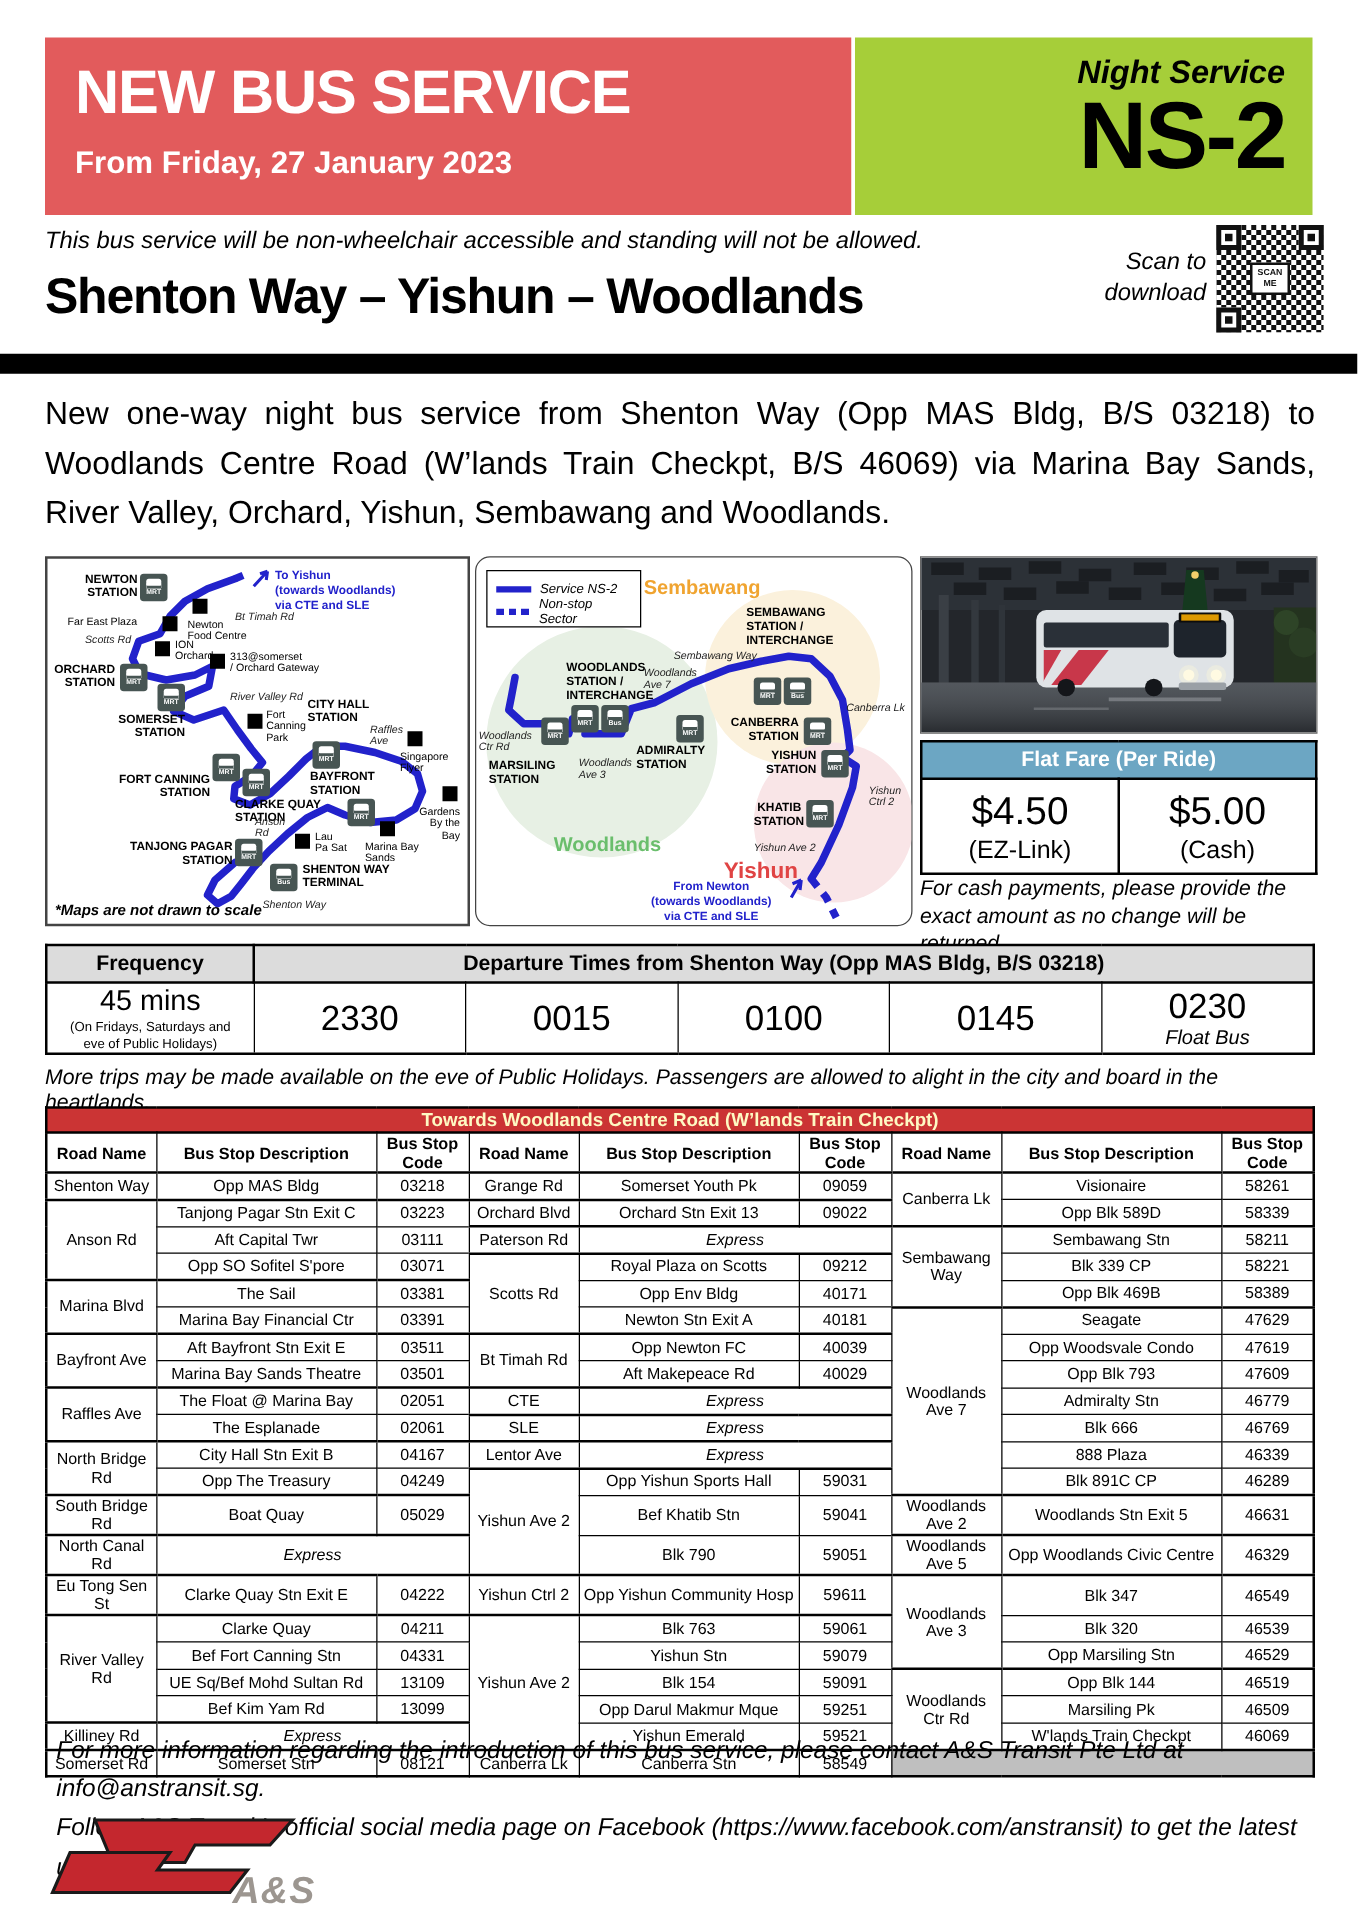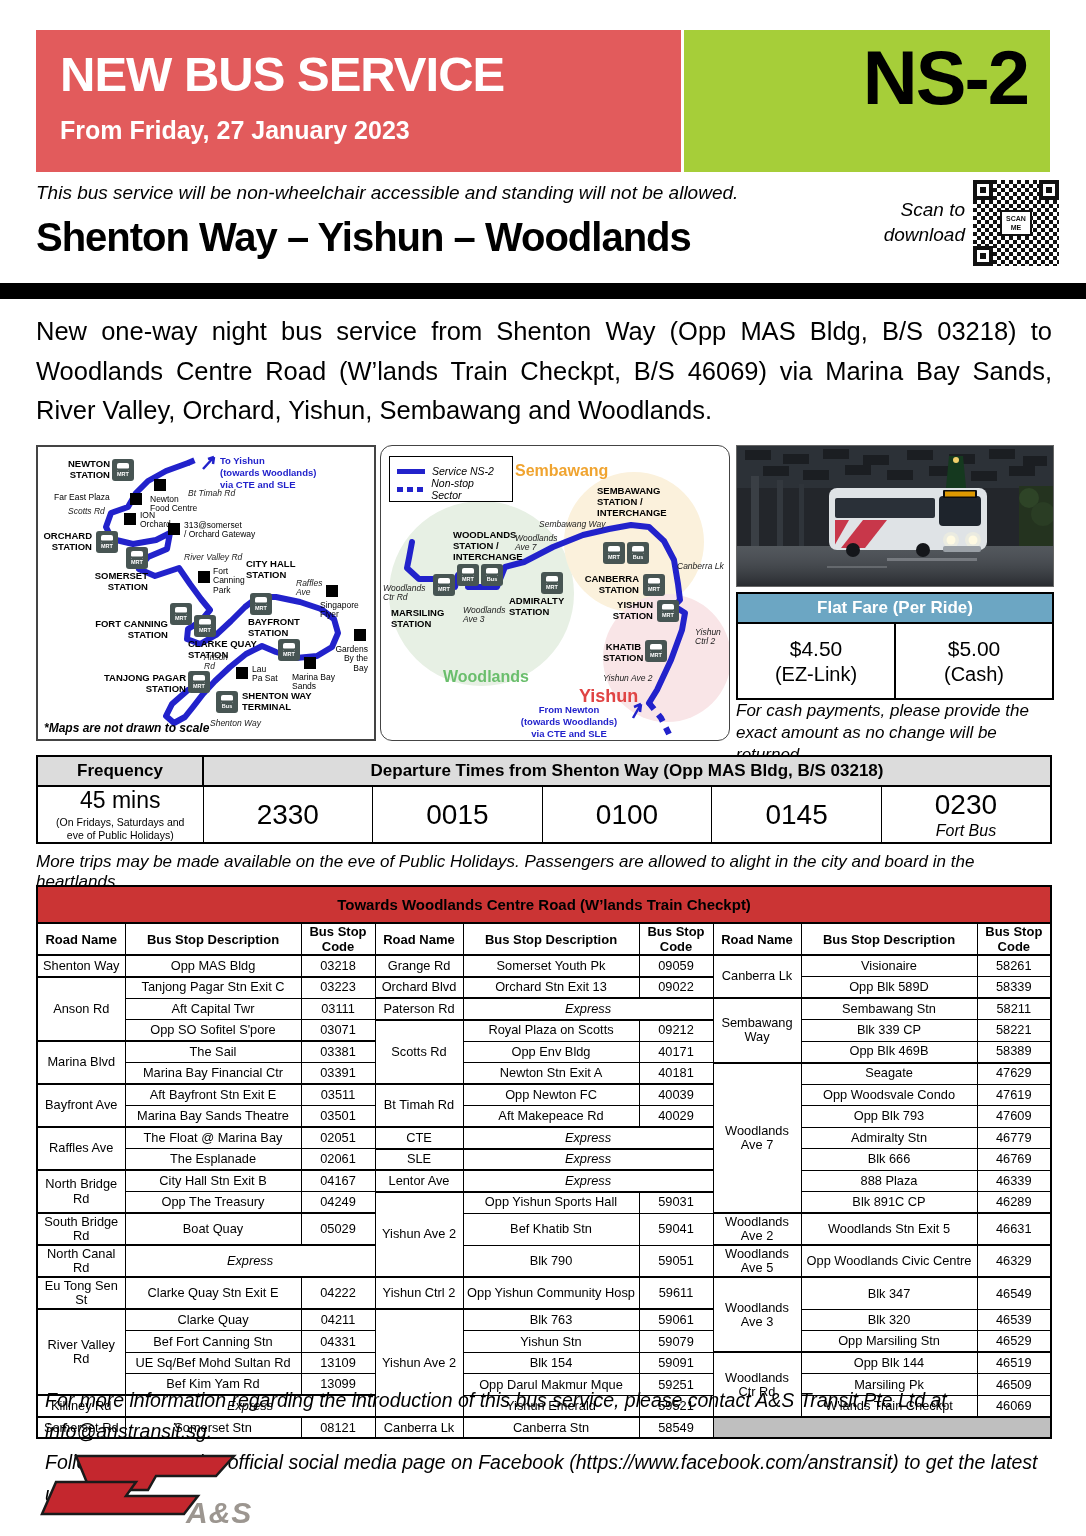--- a/index.html
+++ b/index.html
@@ -65,61 +65,62 @@
   .legend-dash { width:28px; height:5px; background:repeating-linear-gradient(90deg,#2222CB 0 6px,#fff 6px 10px); }
   .legend-txt { font-size:10.5px; font-style:italic; }
 
   
   .photo { left:736px; top:445px; width:318px; height:142px; border:1px solid #666; overflow:hidden; }
 
   
   .fare { left:736px; top:592px; width:318px; border-collapse:collapse; }
   .fare th { background:#6CA6C3; color:#fff; font-size:17px; font-weight:bold; border:2px solid #000; height:30px; }
   .fare td { border:2px solid #000; width:50%; text-align:center; height:76px; }
-  .fare .amount { font-size:21px;text-align:center; }
+  .fare .amount { font-size:31px;text-align:center; }
   .fare .method { font-size:20px; margin-top:2px; }
   .cash-note { left:736px; top:700px; width:320px; font-size:17px; font-style:italic; line-height:1.3; }
 
   
   .freq { left:36px; top:755px; width:1016px; border-collapse:collapse; table-layout:fixed; }
   .freq th { background:#DCDCDC; border:2px solid #000; font-size:17px; height:30px; }
   .freq td { border:1px solid #000; border-top:2px solid #000; border-bottom:2px solid #000; text-align:center; height:57px; }
   .freq td:first-child { border-left:2px solid #000; }
   .freq td:last-child { border-right:2px solid #000; }
   .freq .fcell { width:166px; }
   .freq-val { font-size:23px; }
   .freq-note { font-size:10.5px; margin-top:2px; line-height:1.2; }
   .time { font-size:28px; }
   .lastbus { font-size:16px; font-style:italic; margin-top:1px; }
   .freq-footnote { left:36px; top:852px; width:1016px; font-size:17px; font-style:italic; }
 
   
   .stops { left:36px; top:885px; width:1014px; border-collapse:collapse; table-layout:fixed; }
   .stops th { border:1px solid #000; }
-  .stops .title-row th { background:#CB3434; color:#000000; font-size:15px; height:37px; border:2px solid #000; }
+  .stops .title-row th { background:#CB3434; color:#fef9c3; font-size:15px; height:20px; border:2px solid #000; }
   .stops .head-row th { font-size:13px; height:23px; background:#fff; }
   .stops td { border:1px solid #000; font-size:12.8px; text-align:center; height:21.5px; padding:1px 2px; line-height:1.1; }
   .stops td.bt2 { border-top:2px solid #000; }
   .stops td.express-cell { font-style:italic; }
   .stops td.gray-cell { background:#BFBFBF; }
   .stops { border:2px solid #000; }
 
   
   .footer-text { left:45px; top:1385px; width:1000px; font-size:19.5px; font-style:italic; line-height:1.6; }
   .logo { left:38px; top:1450px; width:230px; height:86px; }
   .logo-as { position:absolute; left:148px; top:46px; font-size:30px; font-weight:bold; font-style:italic; color:#9C9690; letter-spacing:1px; }
 </style>
 </head>
 <body>
 
 <div class="abs banner-red">
   <div class="banner-title">NEW BUS SERVICE</div>
   <div class="banner-sub">From Friday, 27 January 2023</div>
 </div>
 <div class="abs banner-green">
+  <div class="night-service">Night Service</div>
   <div class="service-code">NS-2</div>
 </div>
 
 <div class="abs access-note">This bus service will be non-wheelchair accessible and standing will not be allowed.</div>
 <div class="abs route-title">Shenton Way – Yishun – Woodlands</div>
 <div class="abs scan-caption prewrap">Scan to
 download</div>
 <div class="abs qr">
   <div class="finder f1"></div>
   <div class="finder f2"></div>
@@ -435,21 +436,21 @@
           <div class="time">0015</div>
         </td>
     <td>
           <div class="time">0100</div>
         </td>
     <td>
           <div class="time">0145</div>
         </td>
     <td>
       <div class="time">0230</div>
-      <div class="lastbus">Fort Bus</div>
+      <div class="lastbus">Float Bus</div>
     </td>
   </tr>
 </tbody>
   </table>
 <div class="abs freq-footnote">More trips may be made available on the eve of Public Holidays. Passengers are allowed to alight in the city and board in the heartlands.</div>
 
 <table class="abs stops">
   <colgroup>
     <col style="width:88px">
       <col style="width:176px">

